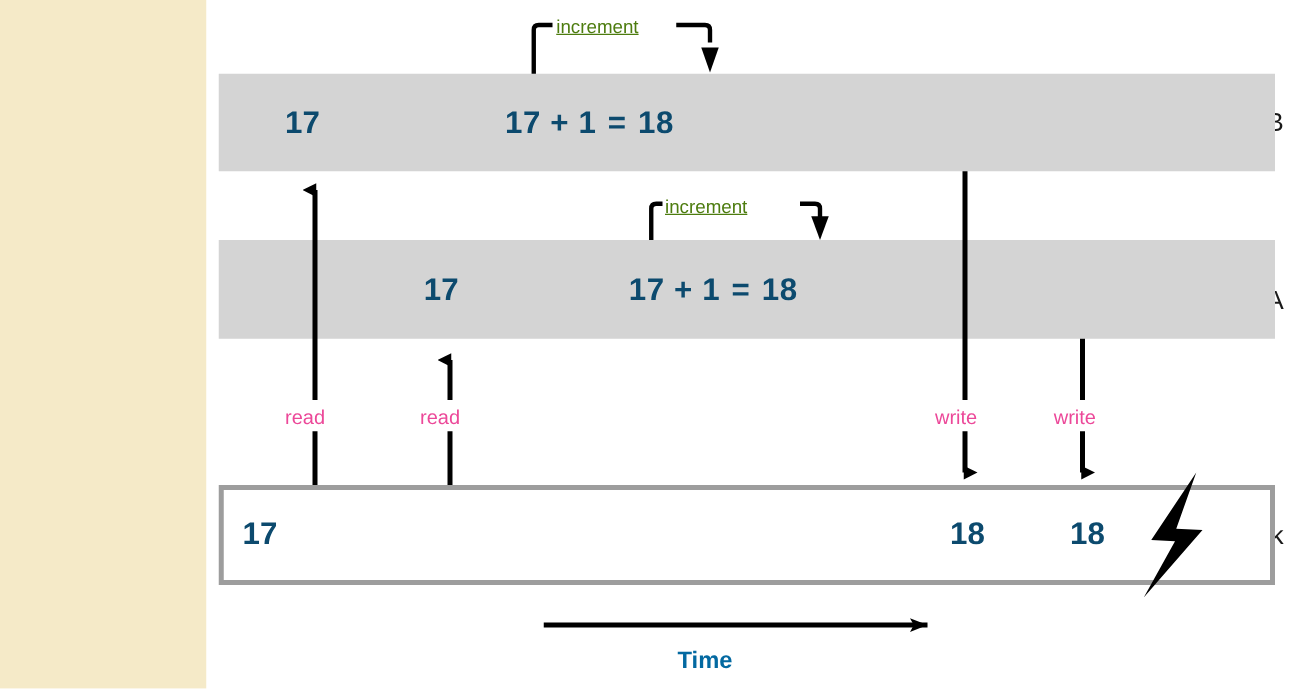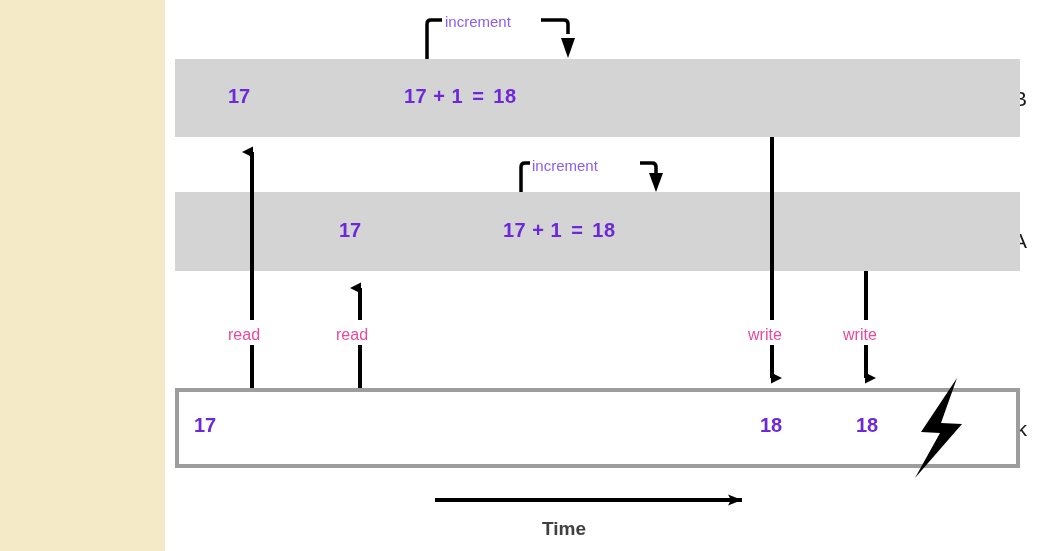--- a/index.html
+++ b/index.html
@@ -51,44 +51,45 @@
     top: 388px;
     width: 845px;
     height: 80px;
     border: 4px solid #9d9d9d;
     background: #ffffff;
     box-sizing: border-box;
   }
 
   .val {
     position: absolute;
-    font-size: 20px;
+    font-size: 25px;
     font-weight: bold;
-    color: #6d28d9;
+    color: #0c4a6e;
     font-family: "Liberation Sans", sans-serif;
     white-space: nowrap;
     line-height: 1;
   }
   #b-val-17  { left: 228px; top: 86px; }
   #b-eq      { left: 404px; top: 86px; letter-spacing: 0.5px; }
   #a-val-17  { left: 339px; top: 220px; }
   #a-eq      { left: 503px; top: 220px; letter-spacing: 0.5px; }
   #bank-17   { left: 194px; top: 415px; }
   #bank-18a  { left: 760px; top: 415px; }
   #bank-18b  { left: 856px; top: 415px; }
 
   .opsep { display: inline-block; width: 9px; }
 
   .inc-label {
     position: absolute;
     font-size: 15px;
-    color: #8b5cf6;
+    color: #4d7c0f;
     font-family: "Liberation Sans", sans-serif;
     line-height: 1;
     white-space: nowrap;
+    text-decoration: underline;
   }
   #inc-b-text { left: 445px; top: 14px; }
   #inc-a-text { left: 532px; top: 158px; }
 
   .io-label {
     position: absolute;
     font-size: 16px;
     color: #ec4899;
     font-family: "Liberation Sans", sans-serif;
     line-height: 1;
@@ -99,21 +100,21 @@
   #write1-label { left: 748px; top: 327px; }
   #write2-label { left: 843px; top: 327px; }
 
   #time-label {
     position: absolute;
     left: 564px;
     top: 519px;
     transform: translateX(-50%);
     font-size: 19px;
     font-weight: bold;
-    color: #404040;
+    color: #0369a1;
     font-family: "Liberation Sans", sans-serif;
     line-height: 1;
   }
 
   svg#overlay {
     position: absolute;
     left: 0; top: 0;
     width: 1037px;
     height: 551px;
     pointer-events: none;

